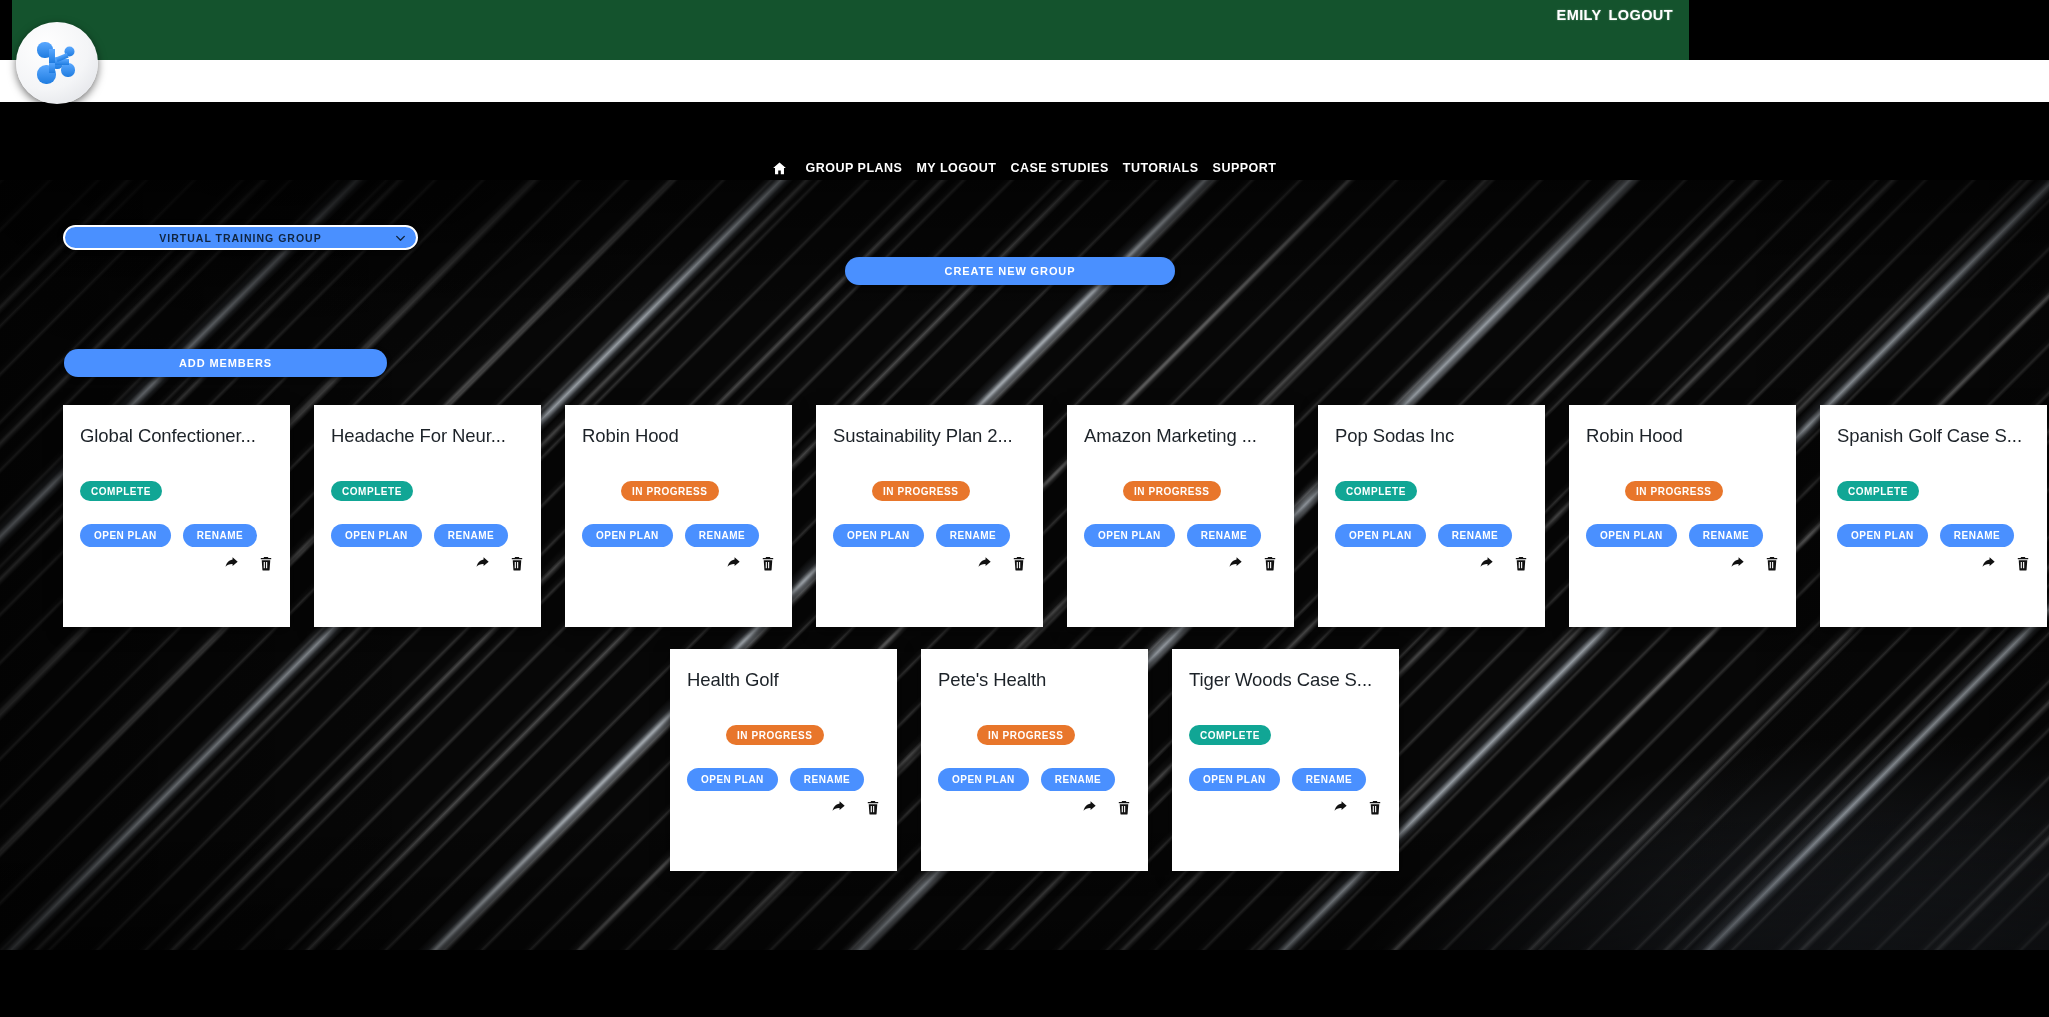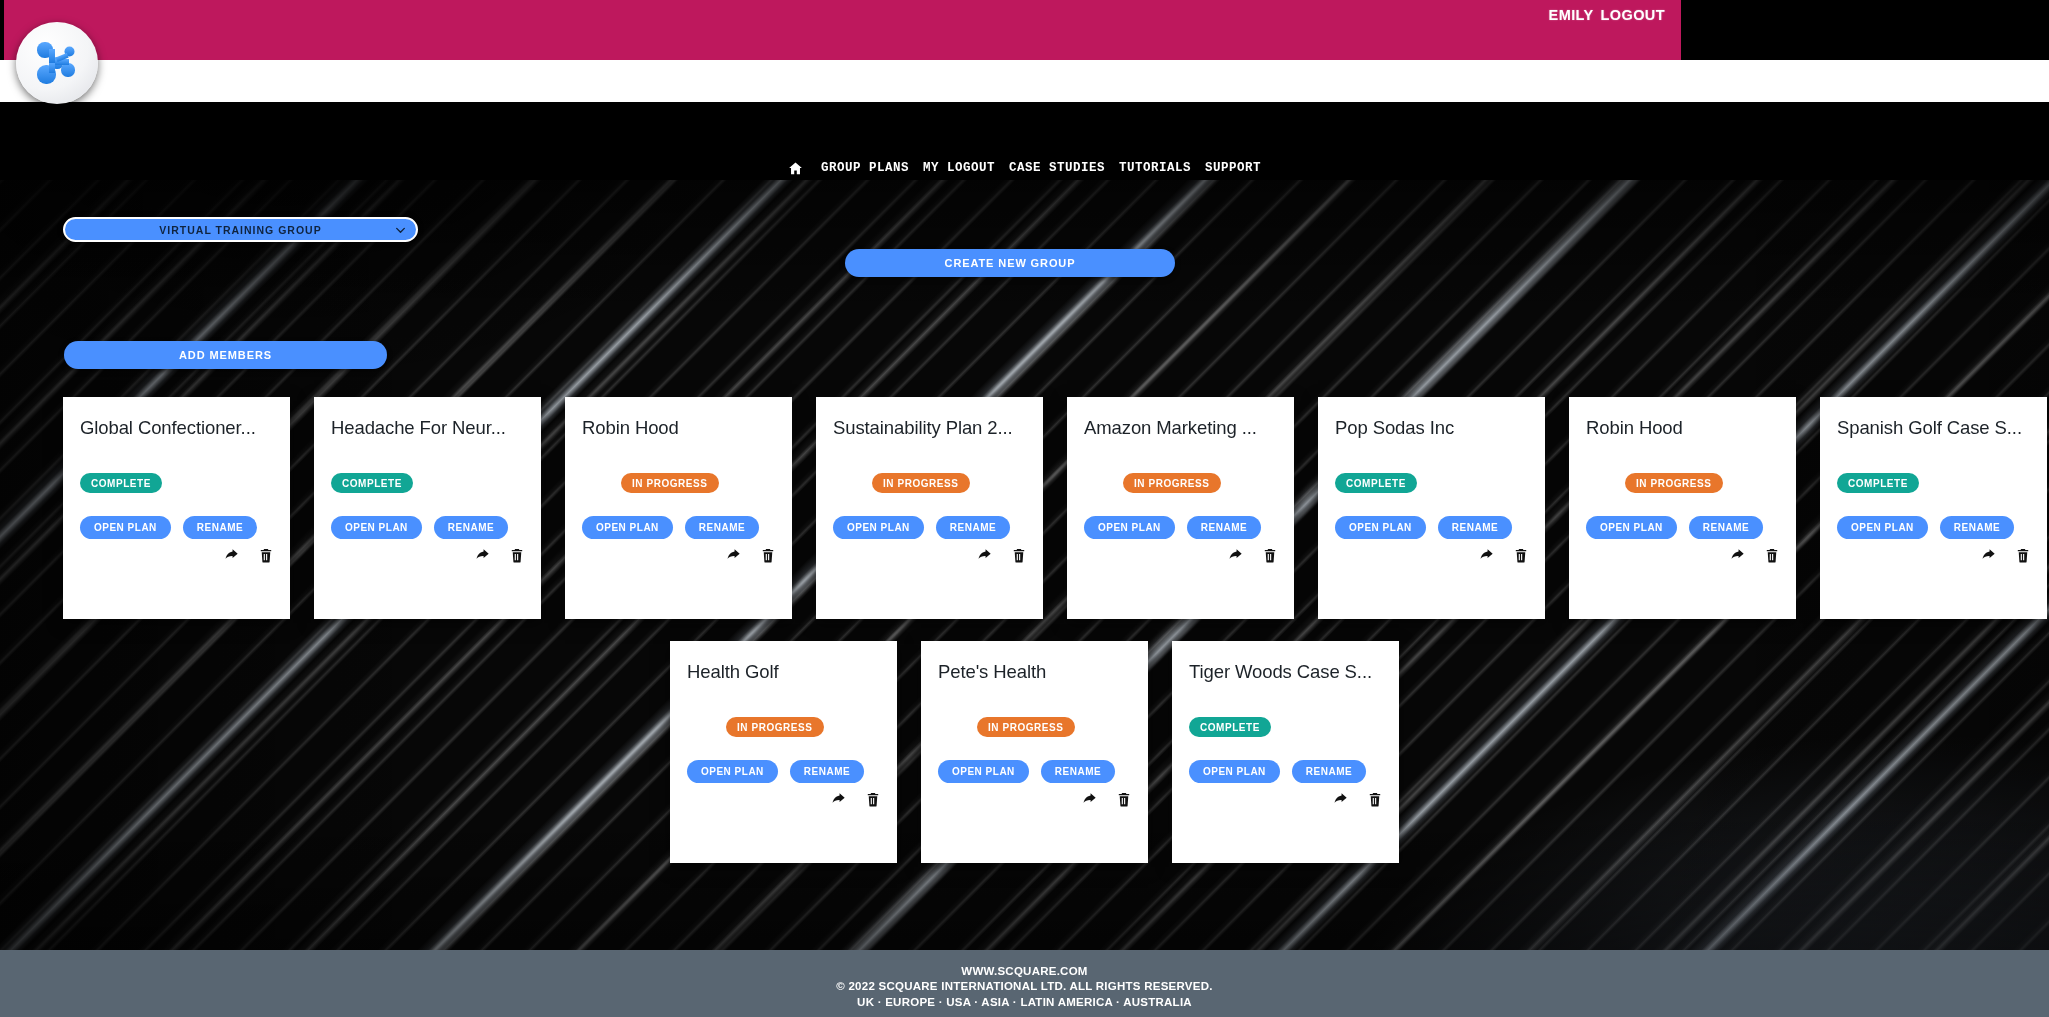--- a/index.html
+++ b/index.html
@@ -16,23 +16,23 @@
   #page {
     position: relative;
     width: 2049px;
     height: 1017px;
     overflow: hidden;
   }
 
   
   .topbar {
     position: absolute;
-    left: 4px; top: 0;
+    left: 12px; top: 0;
     width: 1677px; height: 60px;
-    background: #be185d;
+    background: #14532d;
     z-index: 30;
   }
   .user-area {
     position: absolute;
     right: 16px; top: 0px;
     height: 30px;
     display: flex;
     align-items: center;
     gap: 7px;
   }
@@ -80,21 +80,20 @@
   .mainnav {
     position: absolute;
     left: 0; top: 155px;
     width: 2049px;
     height: 26px;
     display: flex;
     align-items: center;
     justify-content: center;
     gap: 14px;
     z-index: 30;
-    font-family: Liberation Mono, monospace;
   }
   .mainnav .navitem {
     color: #ffffff;
     font-size: 12.5px;
     font-weight: 700;
     letter-spacing: 0.5px;
     cursor: pointer;
     white-space: nowrap;
   }
   .home-icon { display: flex; align-items: center; margin-right: 4px; cursor: pointer; }
@@ -157,21 +156,21 @@
       radial-gradient(ellipse 1100px 600px at 8% 88%, rgba(0,0,0,.78), rgba(0,0,0,0) 70%);
   }
   .bg .vignette {
     position: absolute; left:0; top:0; width:100%; height:100%;
     background:
       linear-gradient(to bottom, rgba(0,0,0,.55) 0%, rgba(0,0,0,0) 18%, rgba(0,0,0,0) 82%, rgba(0,0,0,.45) 100%),
       linear-gradient(to right, rgba(0,0,0,.55) 0%, rgba(0,0,0,0) 22%, rgba(0,0,0,0) 80%, rgba(0,0,0,.25) 100%);
   }
 
   
-  .content { position: absolute; left:0; top:4px; width:2049px; height:939px; z-index: 10; }
+  .content { position: absolute; left:0; top:12px; width:2049px; height:939px; z-index: 10; }
 
   .group-select {
     position: absolute;
     left: 63px; top: 213px;
     width: 355px; height: 25px;
     background: #4a90ff;
     border: 2.5px solid #ffffff;
     border-radius: 999px;
     display: flex;
     align-items: center;
@@ -614,19 +613,14 @@
               <svg width="16" height="17" viewBox="0 0 24 24" fill="#111">
                 <path d="M9.2 2.2h5.6l.9 1.5h4.1v2H4.2v-2h4.1zM5.6 7h12.8l-1 14.2a1.5 1.5 0 0 1-1.5 1.4H8.1a1.5 1.5 0 0 1-1.5-1.4zm3 2.6v9.6h1.7V9.6zm3.5 0v9.6h1.7V9.6z"></path>
               </svg>
             </span>
           </div>
         </div>
       </div>
 
   </div>
 
-  <div class="footer">
-    <div class="fl link">WWW.SCQUARE.COM</div>
-    <div class="fl">© 2022 SCQUARE INTERNATIONAL LTD. ALL RIGHTS RESERVED.</div>
-    <div class="fl">UK · EUROPE · USA · ASIA · LATIN AMERICA · AUSTRALIA</div>
-  </div>
 
 </div>
 
 </body></html>

